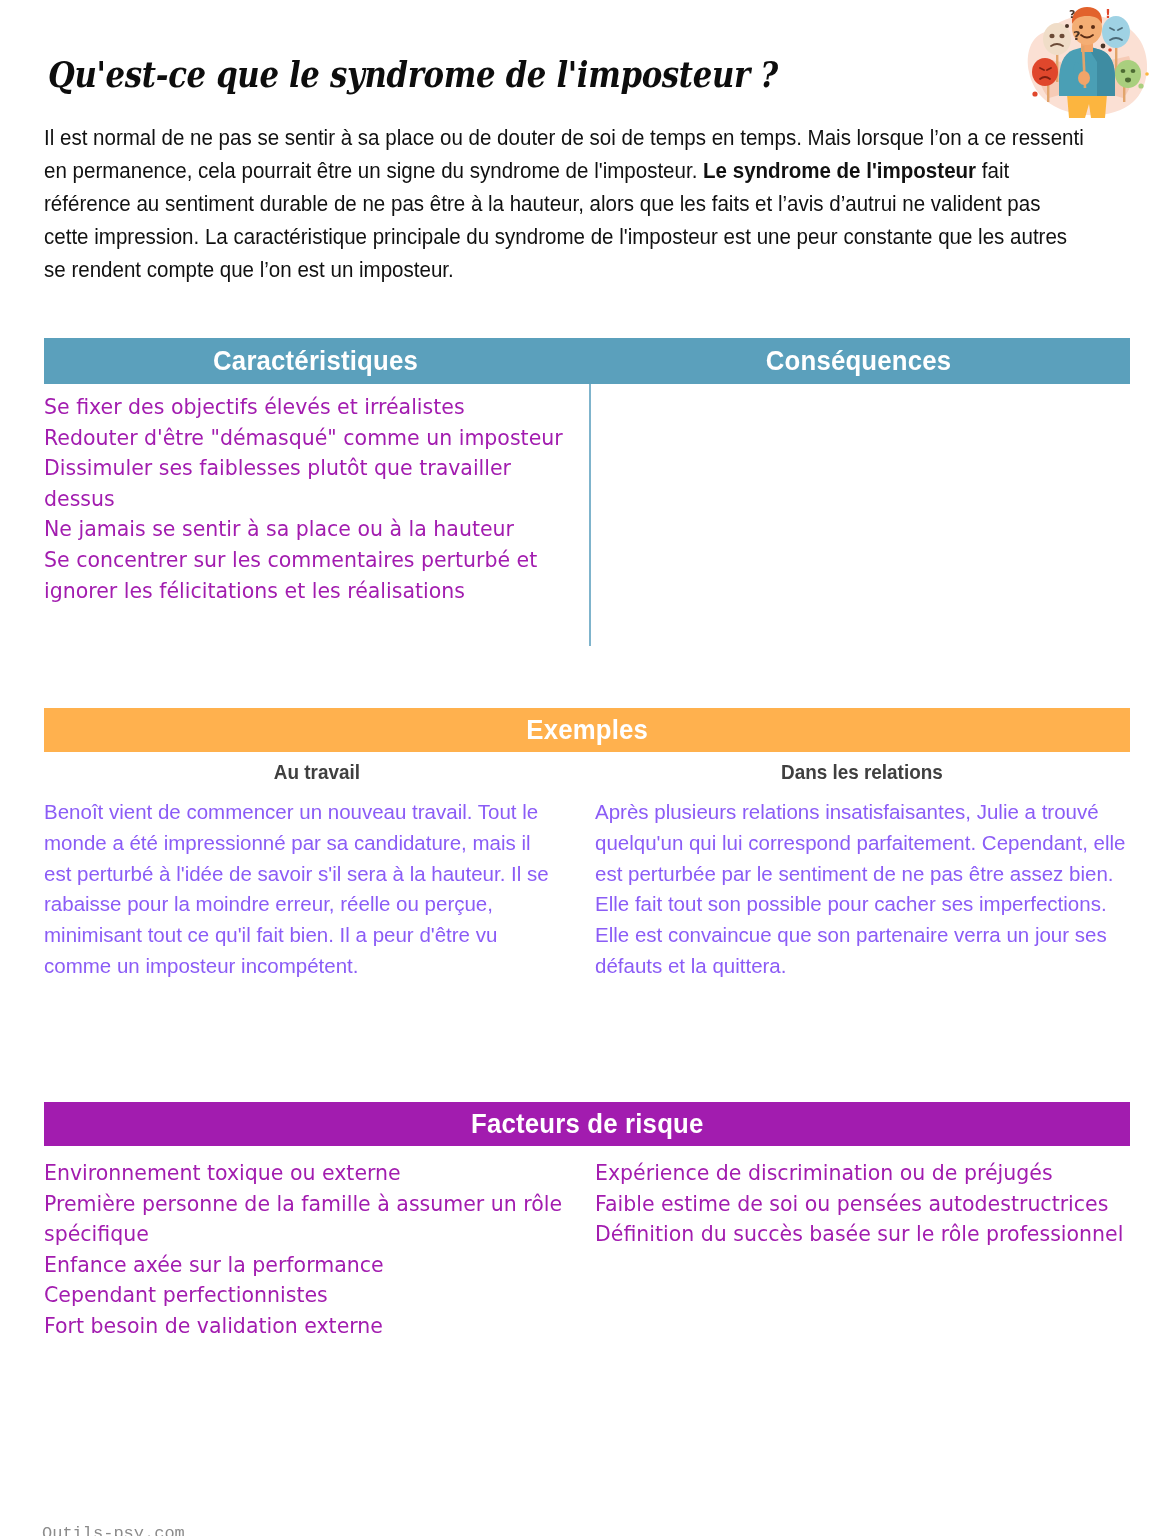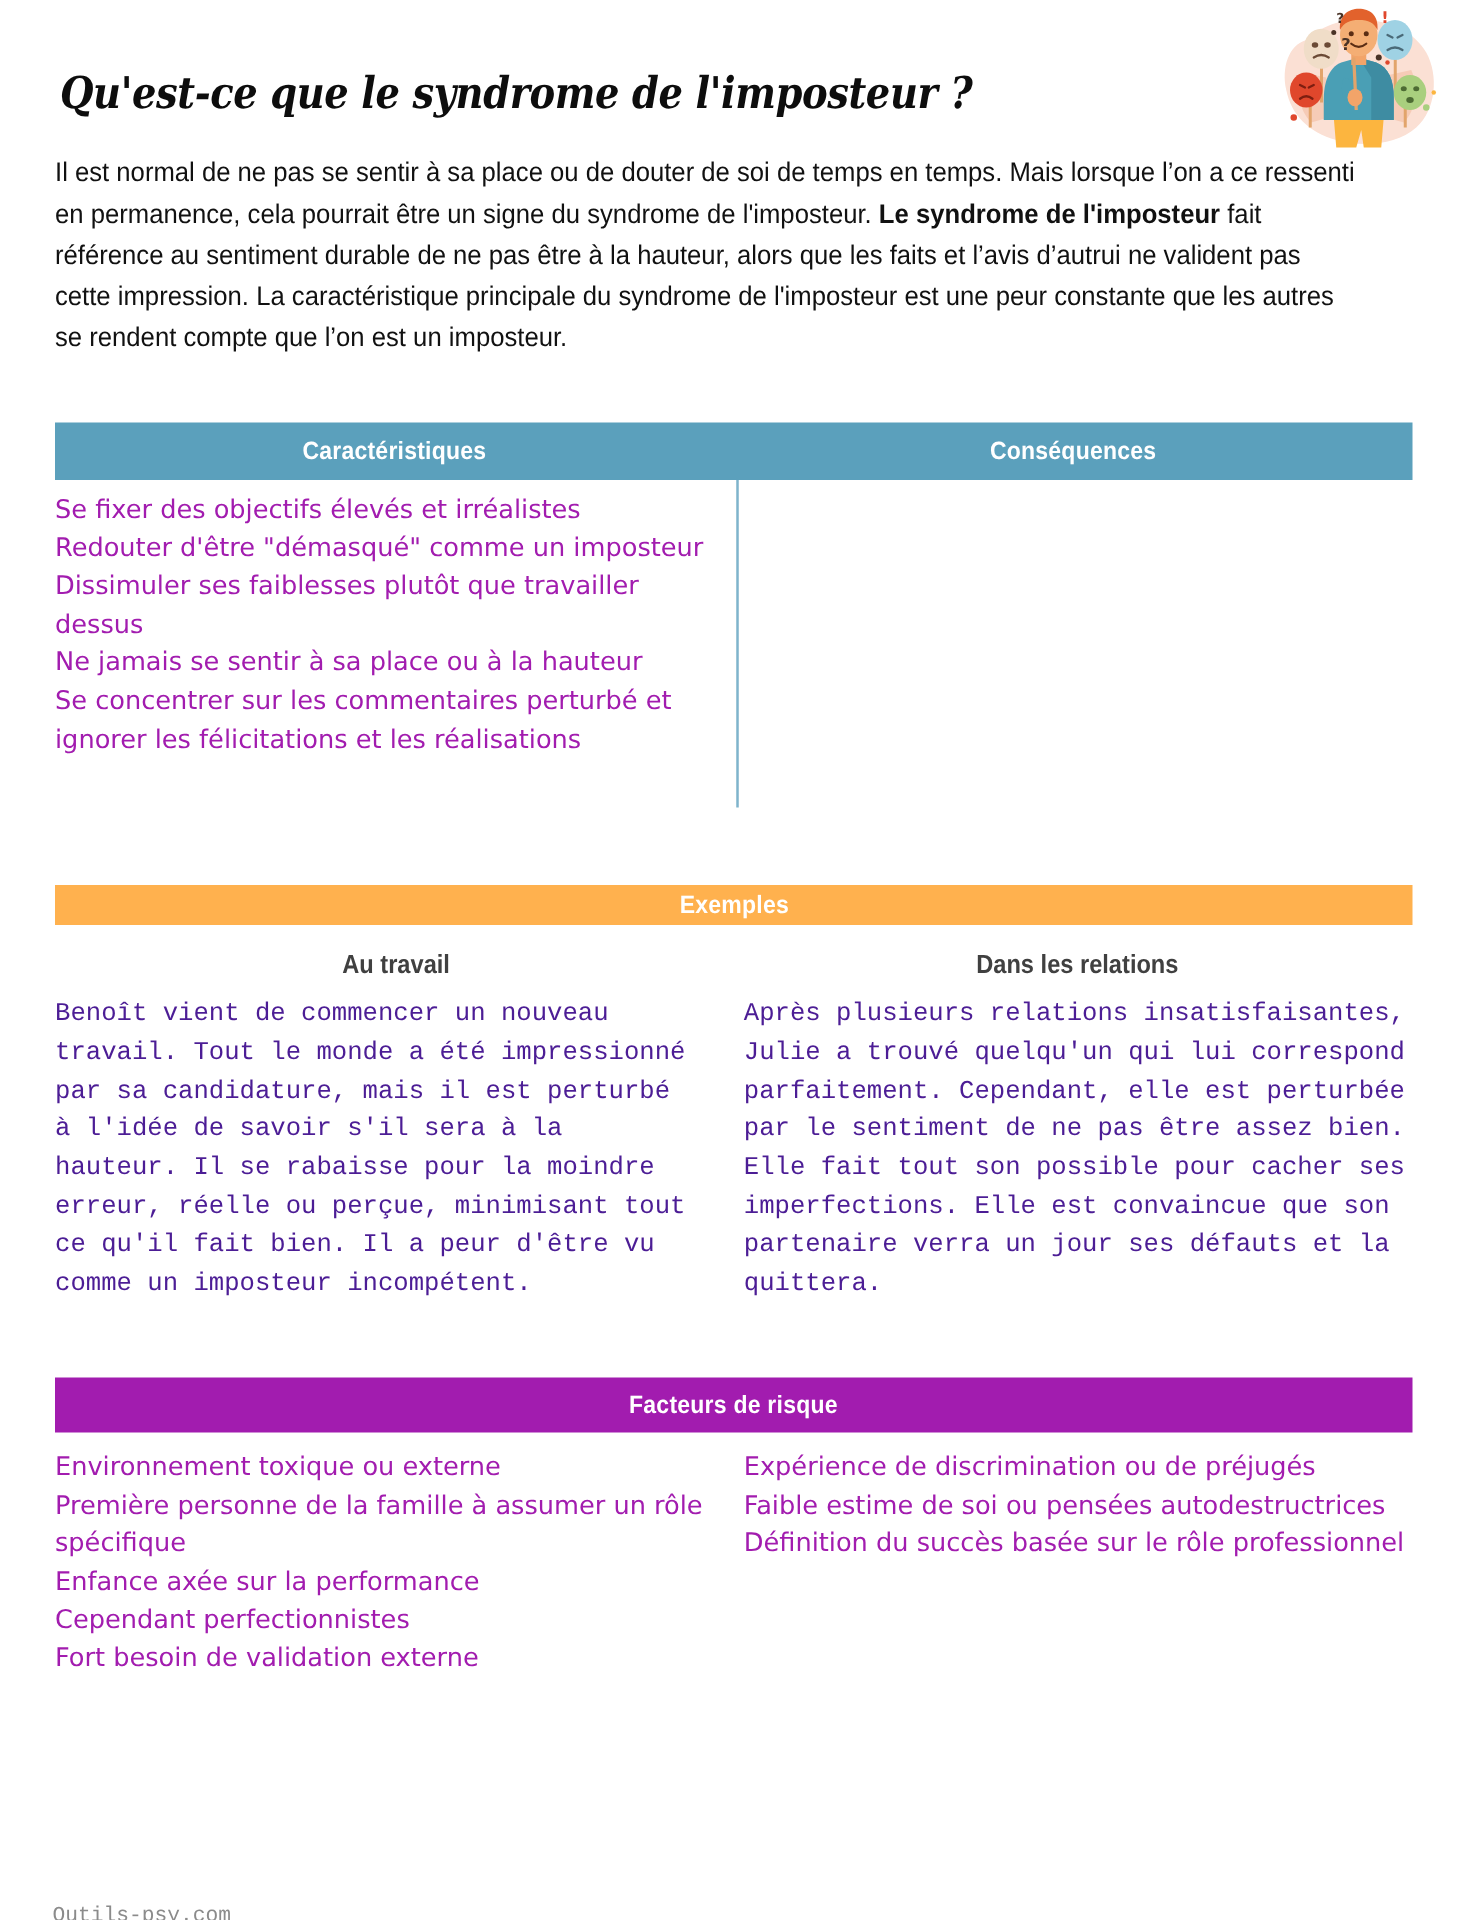--- a/index.html
+++ b/index.html
@@ -64,38 +64,38 @@
 
   
   .banner {
     position: absolute;
     left: 44px;
     width: 1086px;
     box-sizing: border-box;
     color: #ffffff;
     font-family: "Liberation Sans", sans-serif;
     font-weight: 700;
-    font-size: 20px;
+    font-size: 28px;
     letter-spacing: 0.2px;
     display: flex;
     align-items: center;
   }
   .banner-blue {
     top: 338px;
     height: 46px;
     background: #5ba0bc;
   }
   .banner-blue .bcell {
     width: 50%;
     text-align: center;
     transform: scaleX(0.92);
   }
   .banner-orange {
     top: 708px;
-    height: 32px;
+    height: 44px;
     background: #ffb14e;
     justify-content: center;
   }
   .banner-orange span { transform: scaleX(0.92); }
   .banner-red {
     top: 1102px;
     height: 44px;
     background: #a21caf;
     justify-content: center;
   }
@@ -151,24 +151,24 @@
     font-weight: 700;
     font-size: 21px;
     color: #404040;
   }
   .subhead span { display: inline-block; transform: scaleX(0.9); }
   .sec2 { top: 797px; }
   .sec2 .col-left  { padding-right: 40px; }
   .sec2 .col-right { padding-left: 6px; }
   .para {
     margin: 0;
-    font-family: Liberation Mono, monospace;
+    font-family: Liberation Sans, sans-serif;
     font-size: 20.5px;
     line-height: 30.8px;
-    color: #4c1d95;
+    color: #8b5cf6;
   }
 
   
   .sec3 { top: 1158px; }
   .sec3 .col-left  { padding-right: 24px; }
   .sec3 .col-right { padding-left: 6px; }
 
   
   .footer {
     position: absolute;

